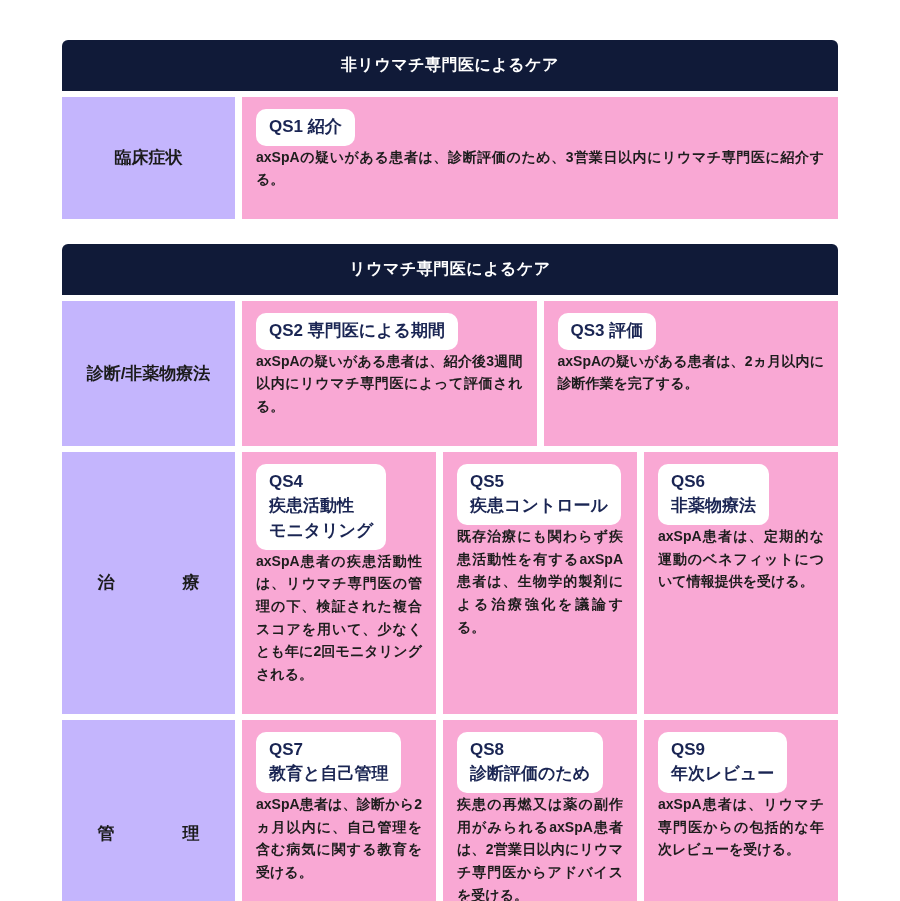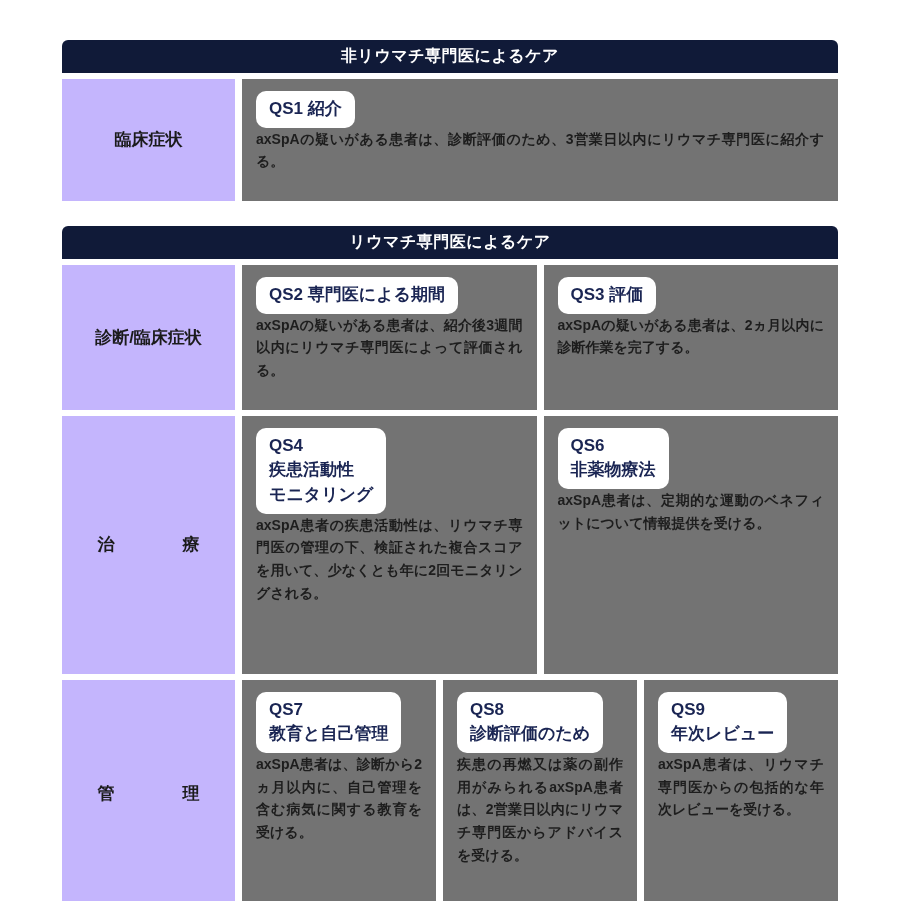--- a/index.html
+++ b/index.html
@@ -11,21 +11,21 @@
     font-family: "Liberation Sans", "DejaVu Sans", sans-serif;
   }
   .board {
     position: absolute;
     left: 62px;
     top: 40px;
     width: 776px;
   }
   .section + .section { margin-top: 25px; }
   .section-header {
-    height: 33px;
+    height: 51px;
     background: #101a38;
     border-radius: 6px 6px 0 0;
     display: flex;
     align-items: center;
     justify-content: center;
     color: #ffffff;
     font-weight: 700;
     font-size: 16px;
     letter-spacing: 0.5px;
   }
@@ -50,21 +50,21 @@
     color: #1b1b1b;
     text-align: center;
   }
   .cells {
     flex: 1;
     display: flex;
     gap: 7px;
   }
   .cell {
     flex: 1;
-    background: #737373;
+    background: #f9a8d4;
     padding: 12px 14px 28px 14px;
     box-sizing: border-box;
   }
   .badge {
     display: inline-block;
     background: #ffffff;
     border-radius: 10px;
     padding: 6px 13px;
     color: #1a2553;
     font-weight: 700;
@@ -105,21 +105,21 @@
     </div>
   </div>
 
   <div class="section">
     <div class="section-header">
       <span>リウマチ専門医によるケア</span>
     </div>
 
     <div class="row r-diag">
       <div class="label-cell">
-        <span>診断/臨床症状</span>
+        <span>診断/非薬物療法</span>
       </div>
       <div class="cells">
         <div class="cell">
           <span class="badge">
             <span class="badge-line">QS2 専門医による期間</span>
           </span>
           <div class="body-text">axSpAの疑いがある患者は、紹介後3週間以内にリウマチ専門医によって評価される。</div>
         </div>
         <div class="cell">
           <span class="badge">
@@ -135,20 +135,27 @@
         <span>治　　　　療</span>
       </div>
       <div class="cells">
         <div class="cell">
           <span class="badge">
             <span class="badge-line">QS4</span>
             <span class="badge-line">疾患活動性</span>
             <span class="badge-line">モニタリング</span>
           </span>
           <div class="body-text">axSpA患者の疾患活動性は、リウマチ専門医の管理の下、検証された複合スコアを用いて、少なくとも年に2回モニタリングされる。</div>
+        </div>
+        <div class="cell">
+          <span class="badge">
+            <span class="badge-line">QS5</span>
+            <span class="badge-line">疾患コントロール</span>
+          </span>
+          <div class="body-text">既存治療にも関わらず疾患活動性を有するaxSpA患者は、生物学的製剤による治療強化を議論する。</div>
         </div>
         <div class="cell">
           <span class="badge">
             <span class="badge-line">QS6</span>
             <span class="badge-line">非薬物療法</span>
           </span>
           <div class="body-text">axSpA患者は、定期的な運動のベネフィットについて情報提供を受ける。</div>
         </div>
       </div>
     </div>

